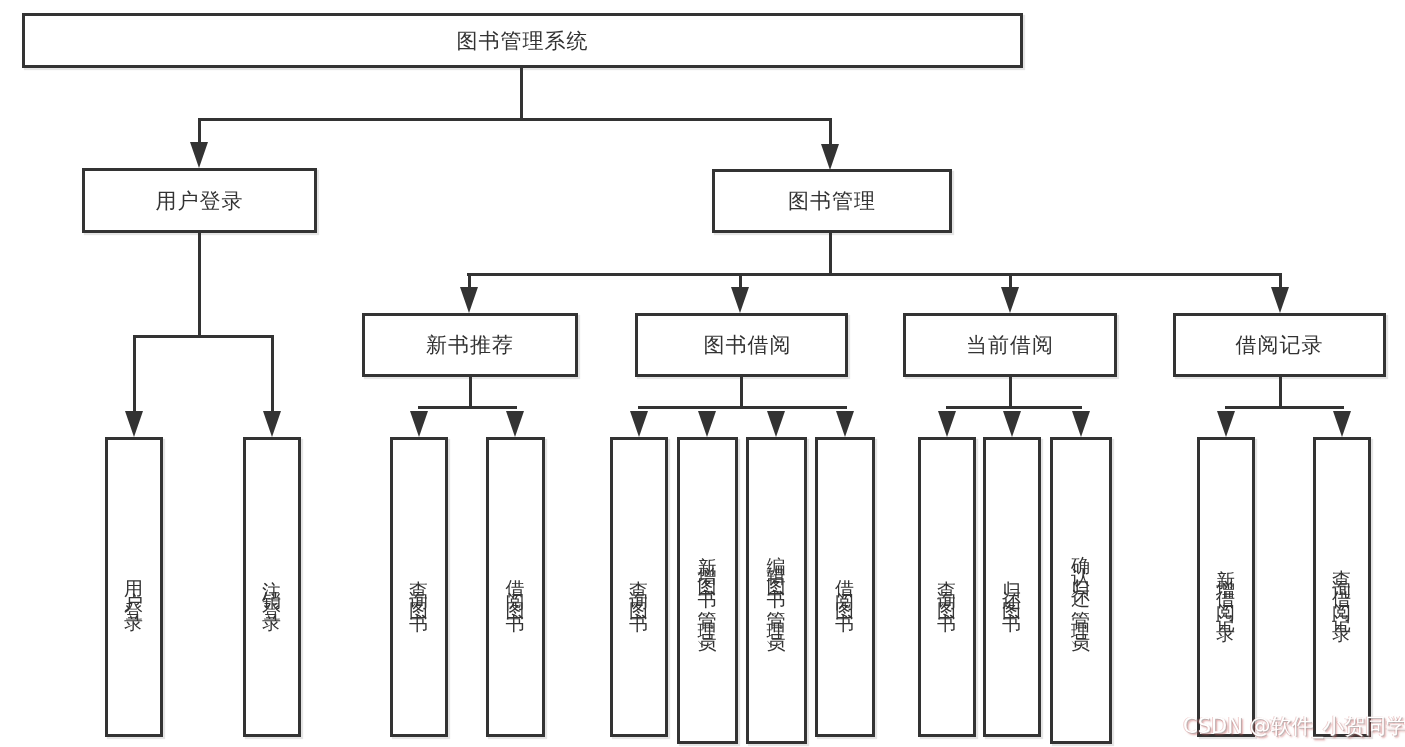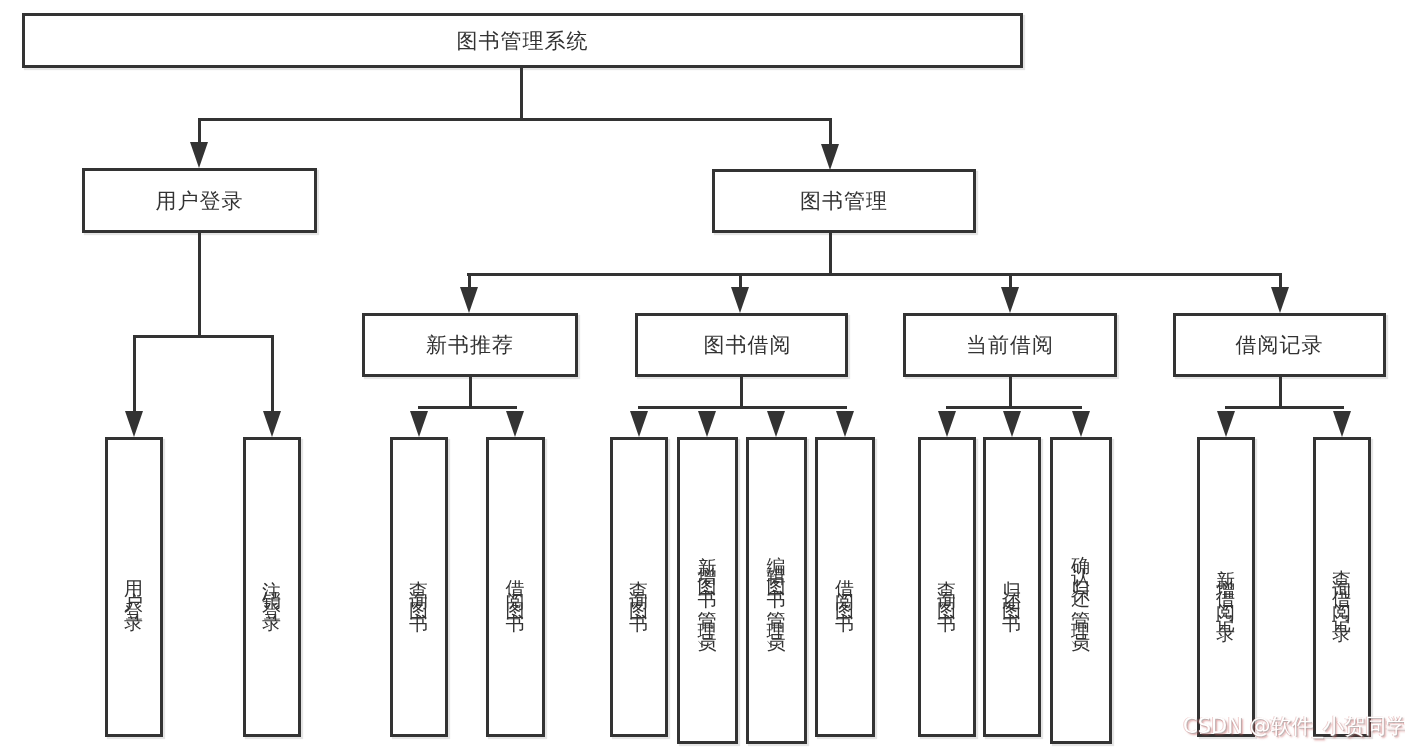--- a/index.html
+++ b/index.html
@@ -75,21 +75,21 @@
   <div class="vline" style="left:520px;top:68px;height:50px;"></div>
   <div class="hline" style="left:198px;top:118px;width:634px;"></div>
   <div class="vline" style="left:198px;top:118px;height:29px;"></div>
   <div class="vline" style="left:829px;top:118px;height:31px;"></div>
   <div class="arrow" style="left:190px;top:142px;"></div>
   <div class="arrow" style="left:821px;top:144px;"></div>
 
   <div class="node" style="left:82px;top:168px;width:235px;height:65px;">
     <span class="htext">用户登录</span>
   </div>
-  <div class="node" style="left:712px;top:169px;width:264px;height:64px;">
+  <div class="node" style="left:712px;top:169px;width:240px;height:64px;">
     <span class="htext">图书管理</span>
   </div>
 
   <div class="vline" style="left:198px;top:233px;height:103px;"></div>
   <div class="hline" style="left:133px;top:335px;width:141px;"></div>
   <div class="vline" style="left:133px;top:335px;height:77px;"></div>
   <div class="vline" style="left:271px;top:335px;height:77px;"></div>
   <div class="arrow" style="left:125px;top:411px;"></div>
   <div class="arrow" style="left:263px;top:411px;"></div>
 

